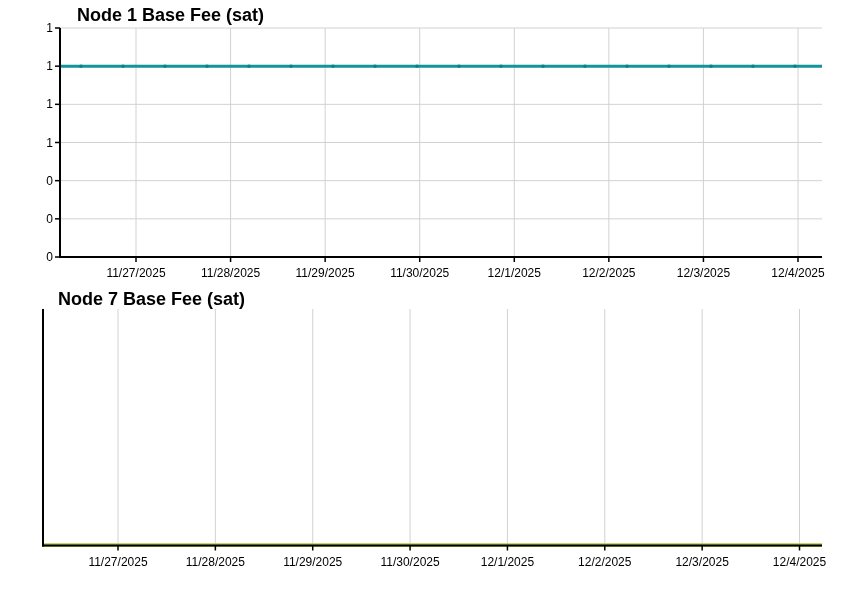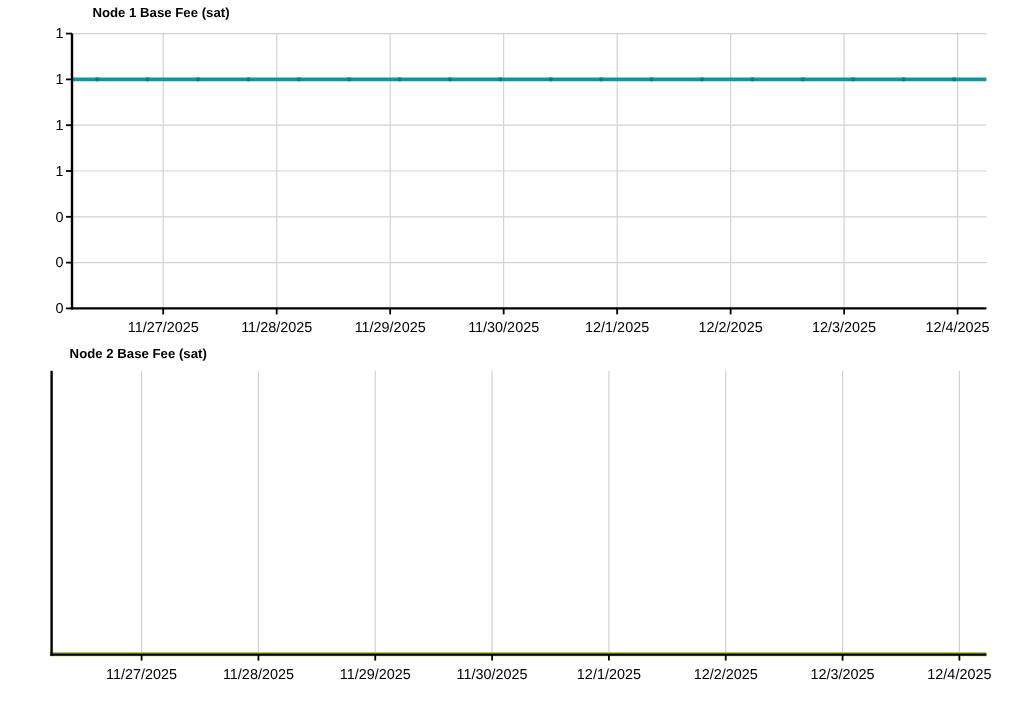--- a/index.html
+++ b/index.html
@@ -12,21 +12,21 @@
     font-family: "Liberation Sans", sans-serif;
   }
   #stage {
     position: relative;
     width: 860px;
     height: 600px;
     background: #ffffff;
   }
   .chart-title {
     position: absolute;
-    font-size: 11px;
+    font-size: 18px;
     font-weight: bold;
     color: #000000;
     white-space: nowrap;
     letter-spacing: 0px;
   }
   #charts-canvas {
     position: absolute;
     left: 0;
     top: 0;
   }
@@ -124,14 +124,14 @@
       <line x1="507.42857142857144" y1="545.5" x2="507.42857142857144" y2="550.5" stroke="#000000" stroke-width="1.5"></line>
       <text x="507.42857142857144" y="566" fill="#000000" text-anchor="middle" font-size="12px" font-family="&quot;Liberation Sans&quot;, sans-serif">12/1/2025</text>
       <line x1="604.7857142857142" y1="545.5" x2="604.7857142857142" y2="550.5" stroke="#000000" stroke-width="1.5"></line>
       <text x="604.7857142857142" y="566" fill="#000000" text-anchor="middle" font-size="12px" font-family="&quot;Liberation Sans&quot;, sans-serif">12/2/2025</text>
       <line x1="702.1428571428571" y1="545.5" x2="702.1428571428571" y2="550.5" stroke="#000000" stroke-width="1.5"></line>
       <text x="702.1428571428571" y="566" fill="#000000" text-anchor="middle" font-size="12px" font-family="&quot;Liberation Sans&quot;, sans-serif">12/3/2025</text>
       <line x1="799.5" y1="545.5" x2="799.5" y2="550.5" stroke="#000000" stroke-width="1.5"></line>
       <text x="799.5" y="566" fill="#000000" text-anchor="middle" font-size="12px" font-family="&quot;Liberation Sans&quot;, sans-serif">12/4/2025</text>
     </svg>
   <div class="chart-title" style="left:77px; top:5px;">Node 1 Base Fee (sat)</div>
-  <div class="chart-title" style="left:58px; top:289px;">Node 2 Base Fee (sat)</div>
+  <div class="chart-title" style="left:58px; top:289px;">Node 7 Base Fee (sat)</div>
 </div>
 
 </body></html>

